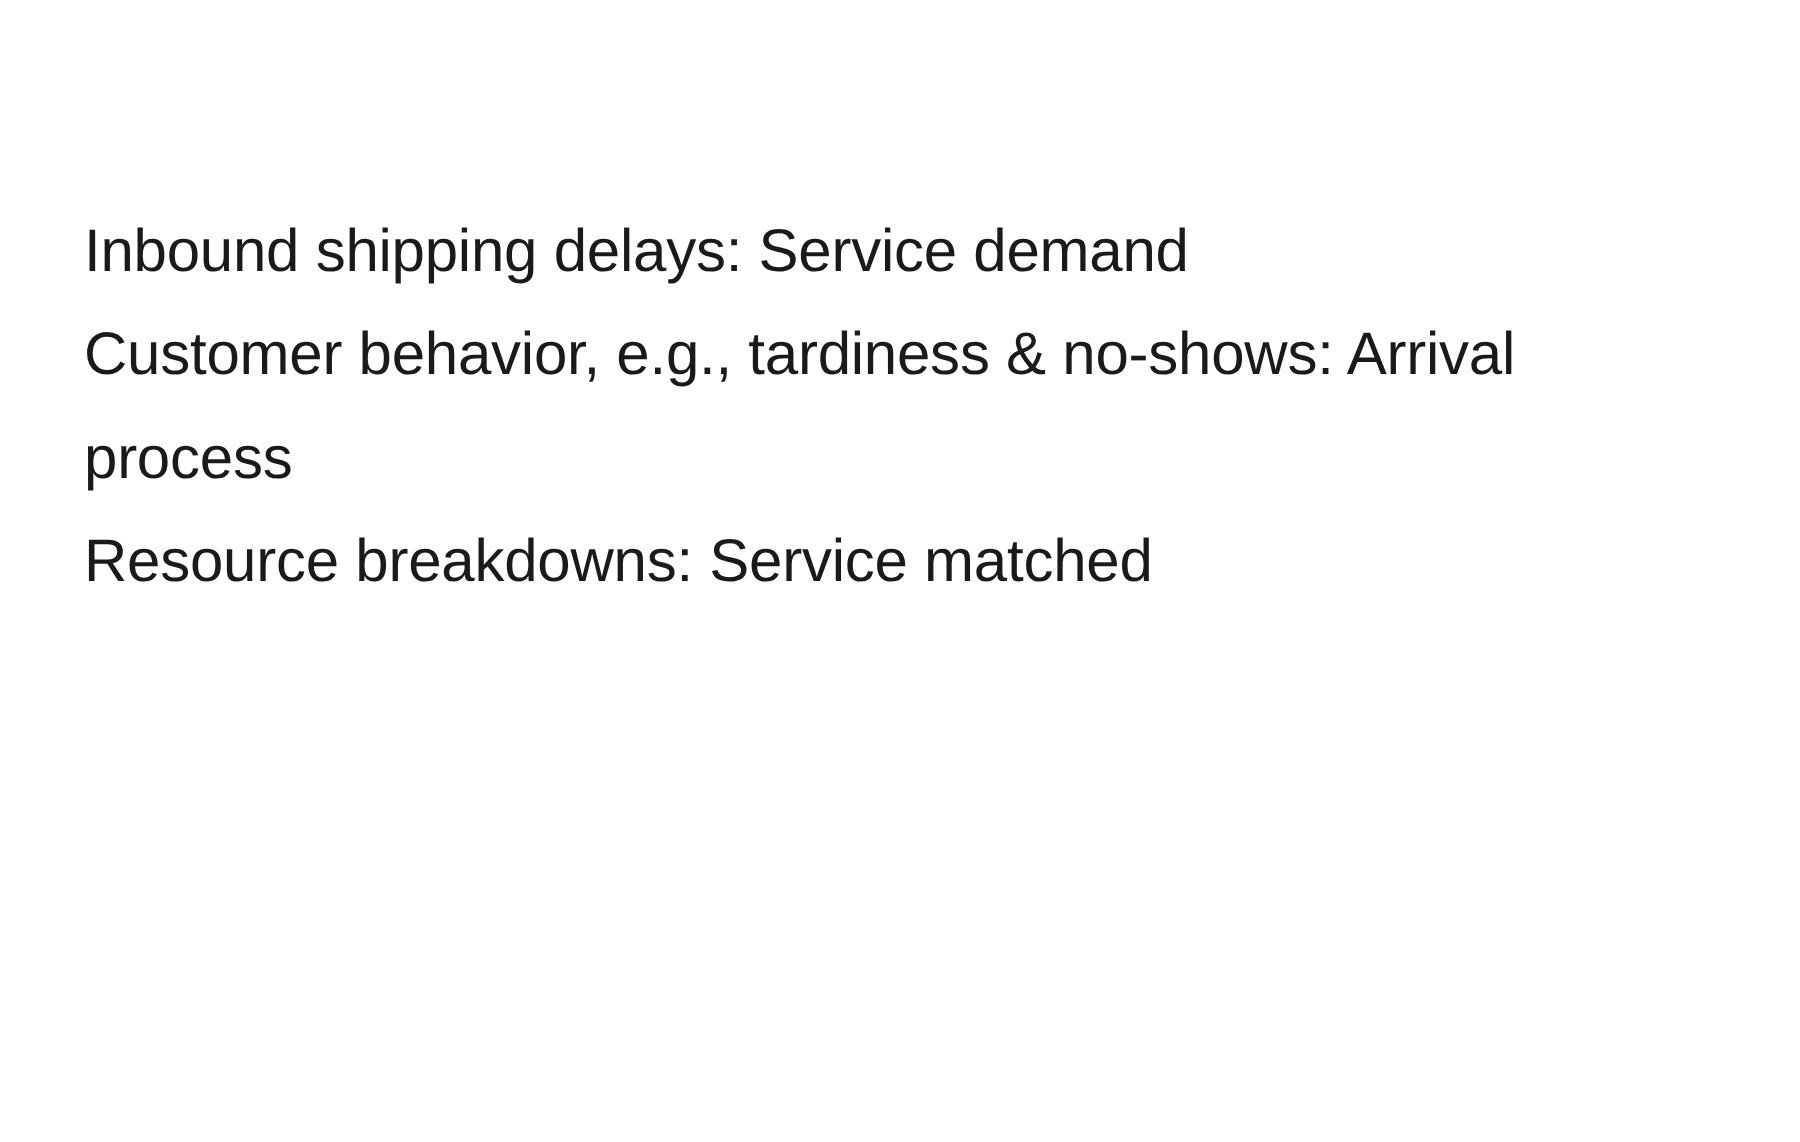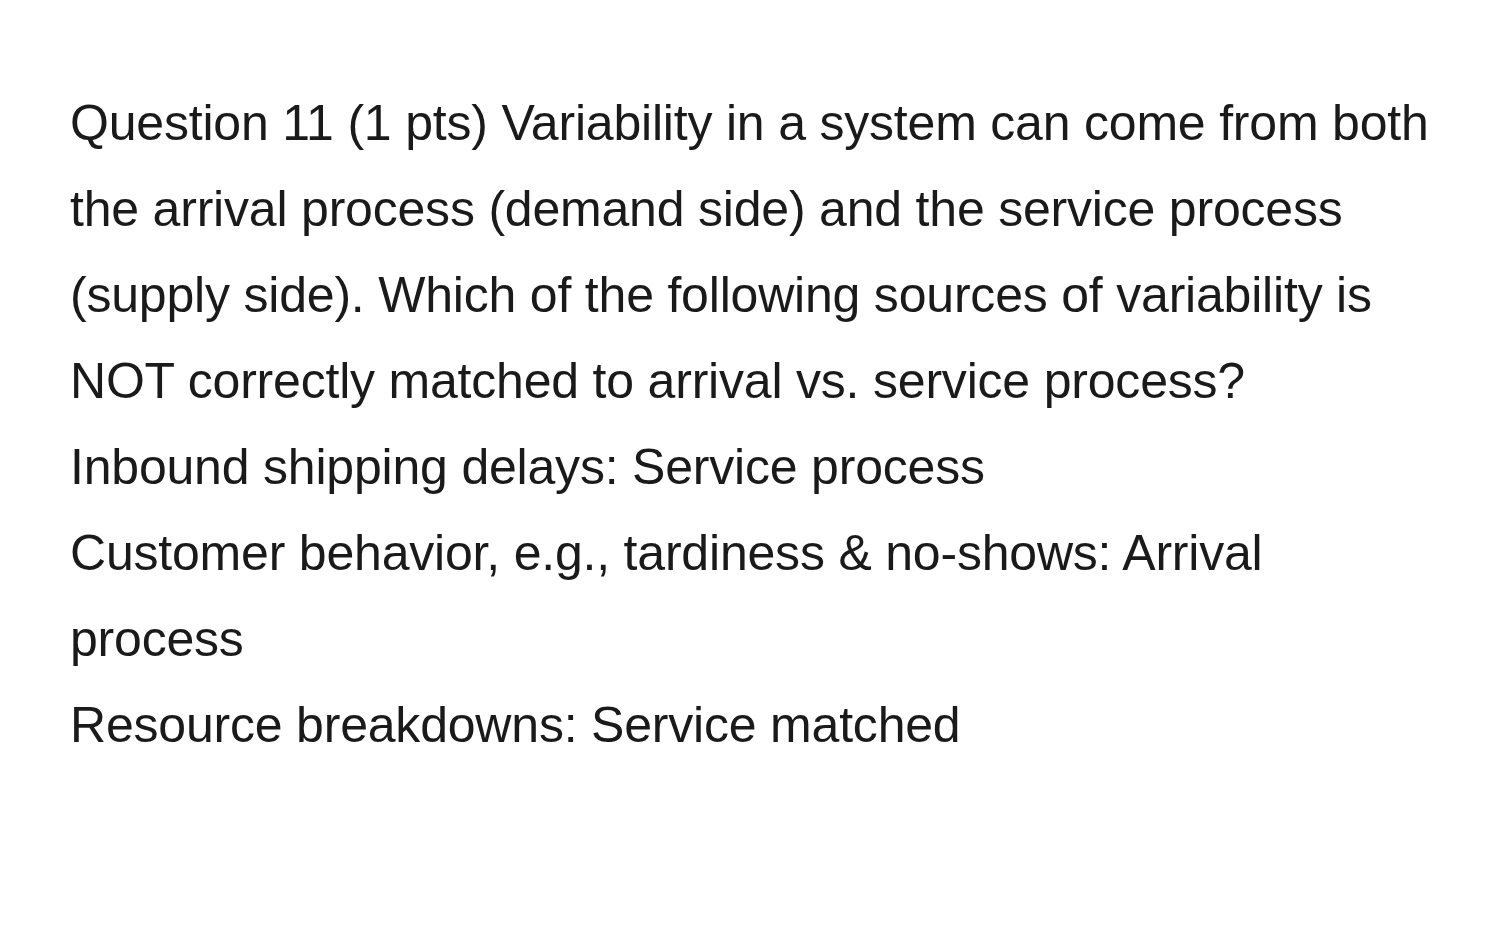--- a/index.html
+++ b/index.html
@@ -20,17 +20,17 @@
     line-height: 1.72;
     color: #1a1a1a;
     font-weight: 400;
     letter-spacing: -0.2px;
   }
 </style>
 </head>
 <body>
 
 <div class="question-content">
-  <span>Question 11 (1 pts) Variability in a system can come from both the arrival process (demand side) and the service process (supply side). Which of the following sources of variability is NOT correctly matched to arrival vs. service process?</span><br>
-  <span>Inbound shipping delays: Service process</span><br>
+  <br>
+  <span>Inbound shipping delays: Service demand</span><br>
   <span>Customer behavior, e.g., tardiness &amp; no-shows: Arrival process</span><br>
   <span>Resource breakdowns: Service matched</span>
 </div>
 
 </body></html>

